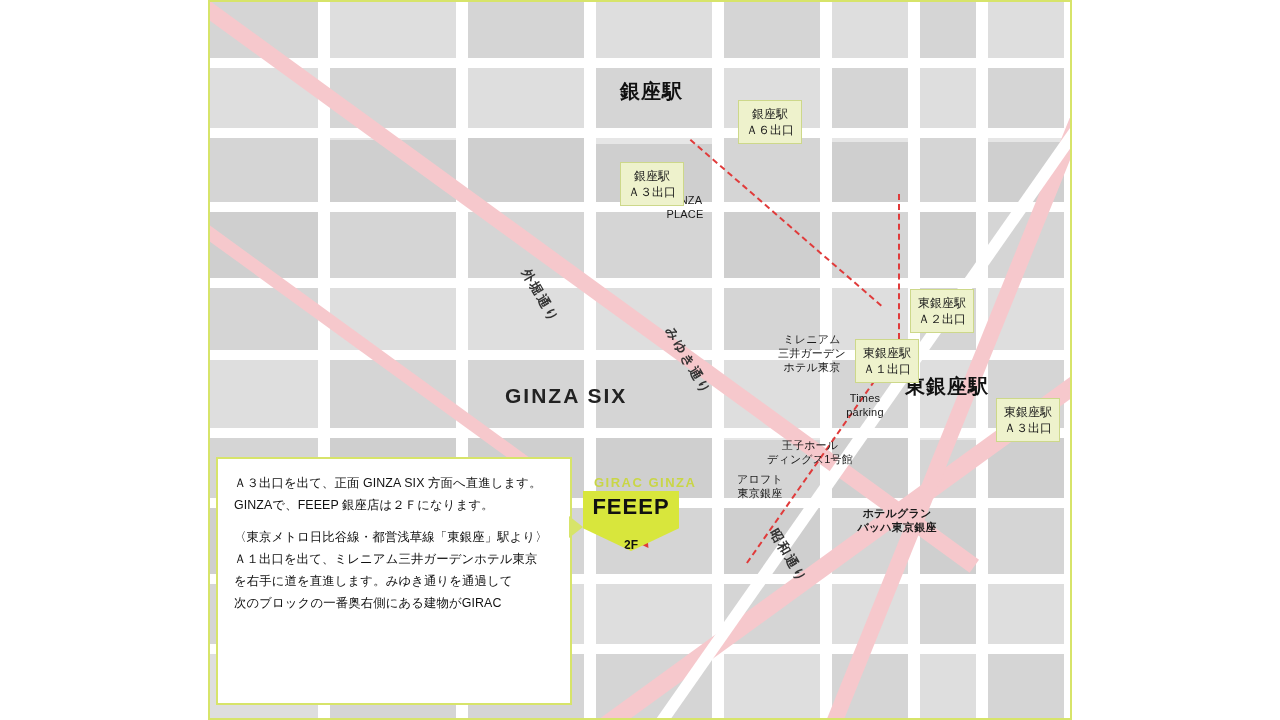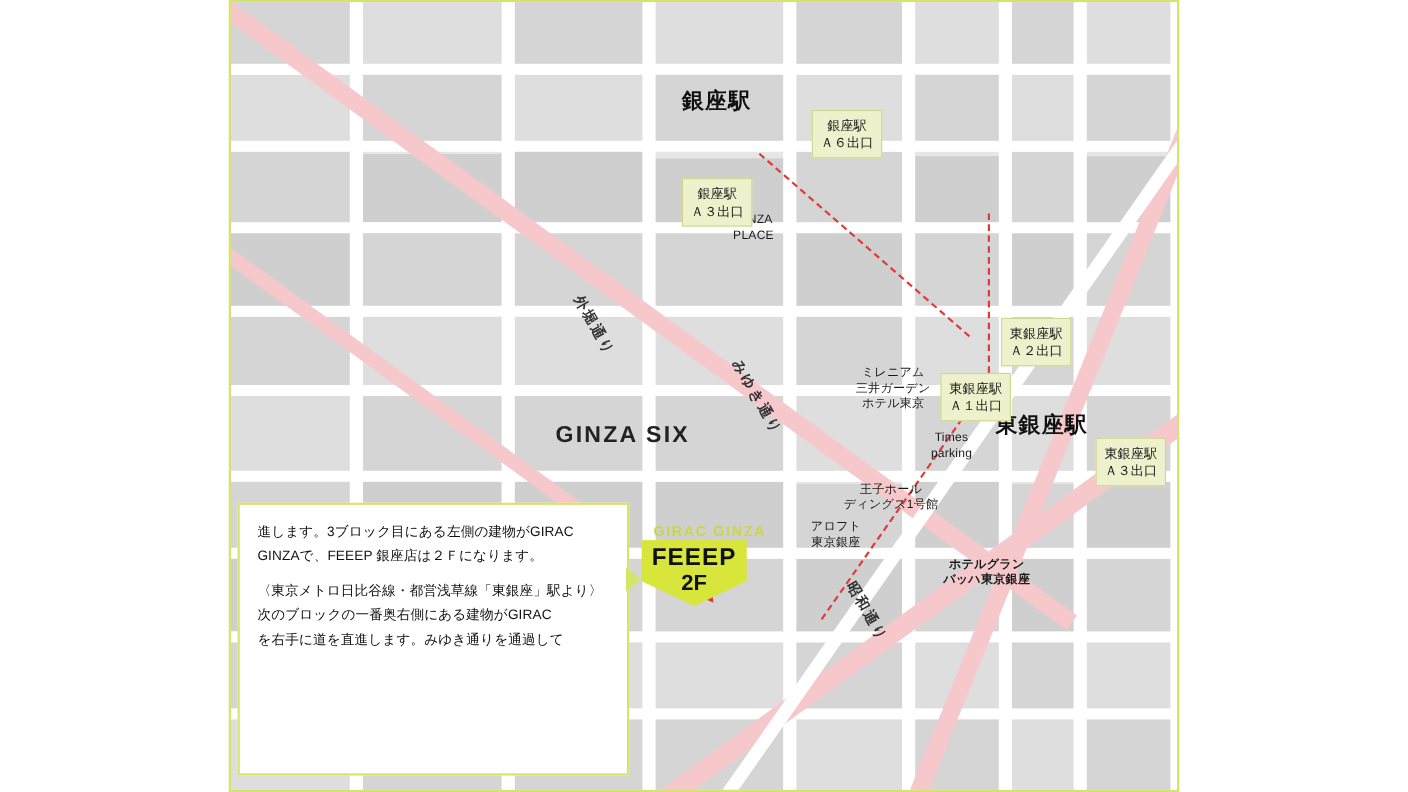--- a/index.html
+++ b/index.html
@@ -74,24 +74,24 @@
   .dest{position:absolute;left:575px;top:470px;width:125px;height:90px;}
   .dest-title{
     position:absolute;left:11px;top:0;font-size:13px;font-weight:bold;
     color:#c9d646;letter-spacing:1.5px;white-space:nowrap;
   }
   .dest-badge{
     position:absolute;left:0;top:16px;width:96px;height:60px;
     background:#d8e63c;
     clip-path:polygon(0 0,100% 0,100% 62%,50% 100%,0 62%);
     display:flex;flex-direction:column;align-items:center;
-    justify-content:flex-start;padding-top:5px;box-sizing:border-box;
+    justify-content:space-between;padding-top:5px;box-sizing:border-box;
   }
   .dest-main{font-size:22px;font-weight:bold;color:#111;letter-spacing:1px;line-height:1;}
-  .dest-sub{font-size:20px;font-weight:bold;color:#111;margin-top:2px;line-height:1;}
+  .dest-sub{font-size:12px;font-weight:bold;color:#111;margin-top:2px;line-height:1;}
 
   
   .info{
     position:absolute;left:216px;top:457px;width:356px;height:248px;
     background:#ffffff;border:2px solid #d7e46a;box-sizing:border-box;
     padding:14px 16px;
   }
   .info p{
     margin:0 0 2px 0;font-size:12.4px;line-height:1.62;color:#111;
     letter-spacing:.1px;
@@ -265,22 +265,23 @@
         <div class="dest-badge">
           <div class="dest-main">FEEEP</div>
           <div class="dest-sub">2F</div>
         </div>
       </div>
 
     </div>
   </div>
 
   <div class="info">
-    <p>進します。3ブロック目にある左側の建物がGIRAC</p>
+    <p>Ａ３出口を出て、正面 GINZA SIX 方面へ直進します。</p>
     <p>GINZAで、FEEEP 銀座店は２Ｆになります。</p>
     <div class="gap"></div>
     <p>〈東京メトロ日比谷線・都営浅草線「東銀座」駅より〉</p>
+    <p>Ａ１出口を出て、ミレニアム三井ガーデンホテル東京</p>
+    <p>を右手に道を直進します。みゆき通りを通過して</p>
     <p>次のブロックの一番奥右側にある建物がGIRAC</p>
-    <p>を右手に道を直進します。みゆき通りを通過して</p>
   </div>
   <div class="info-pointer"></div>
 
 </div>
 
 </body></html>

